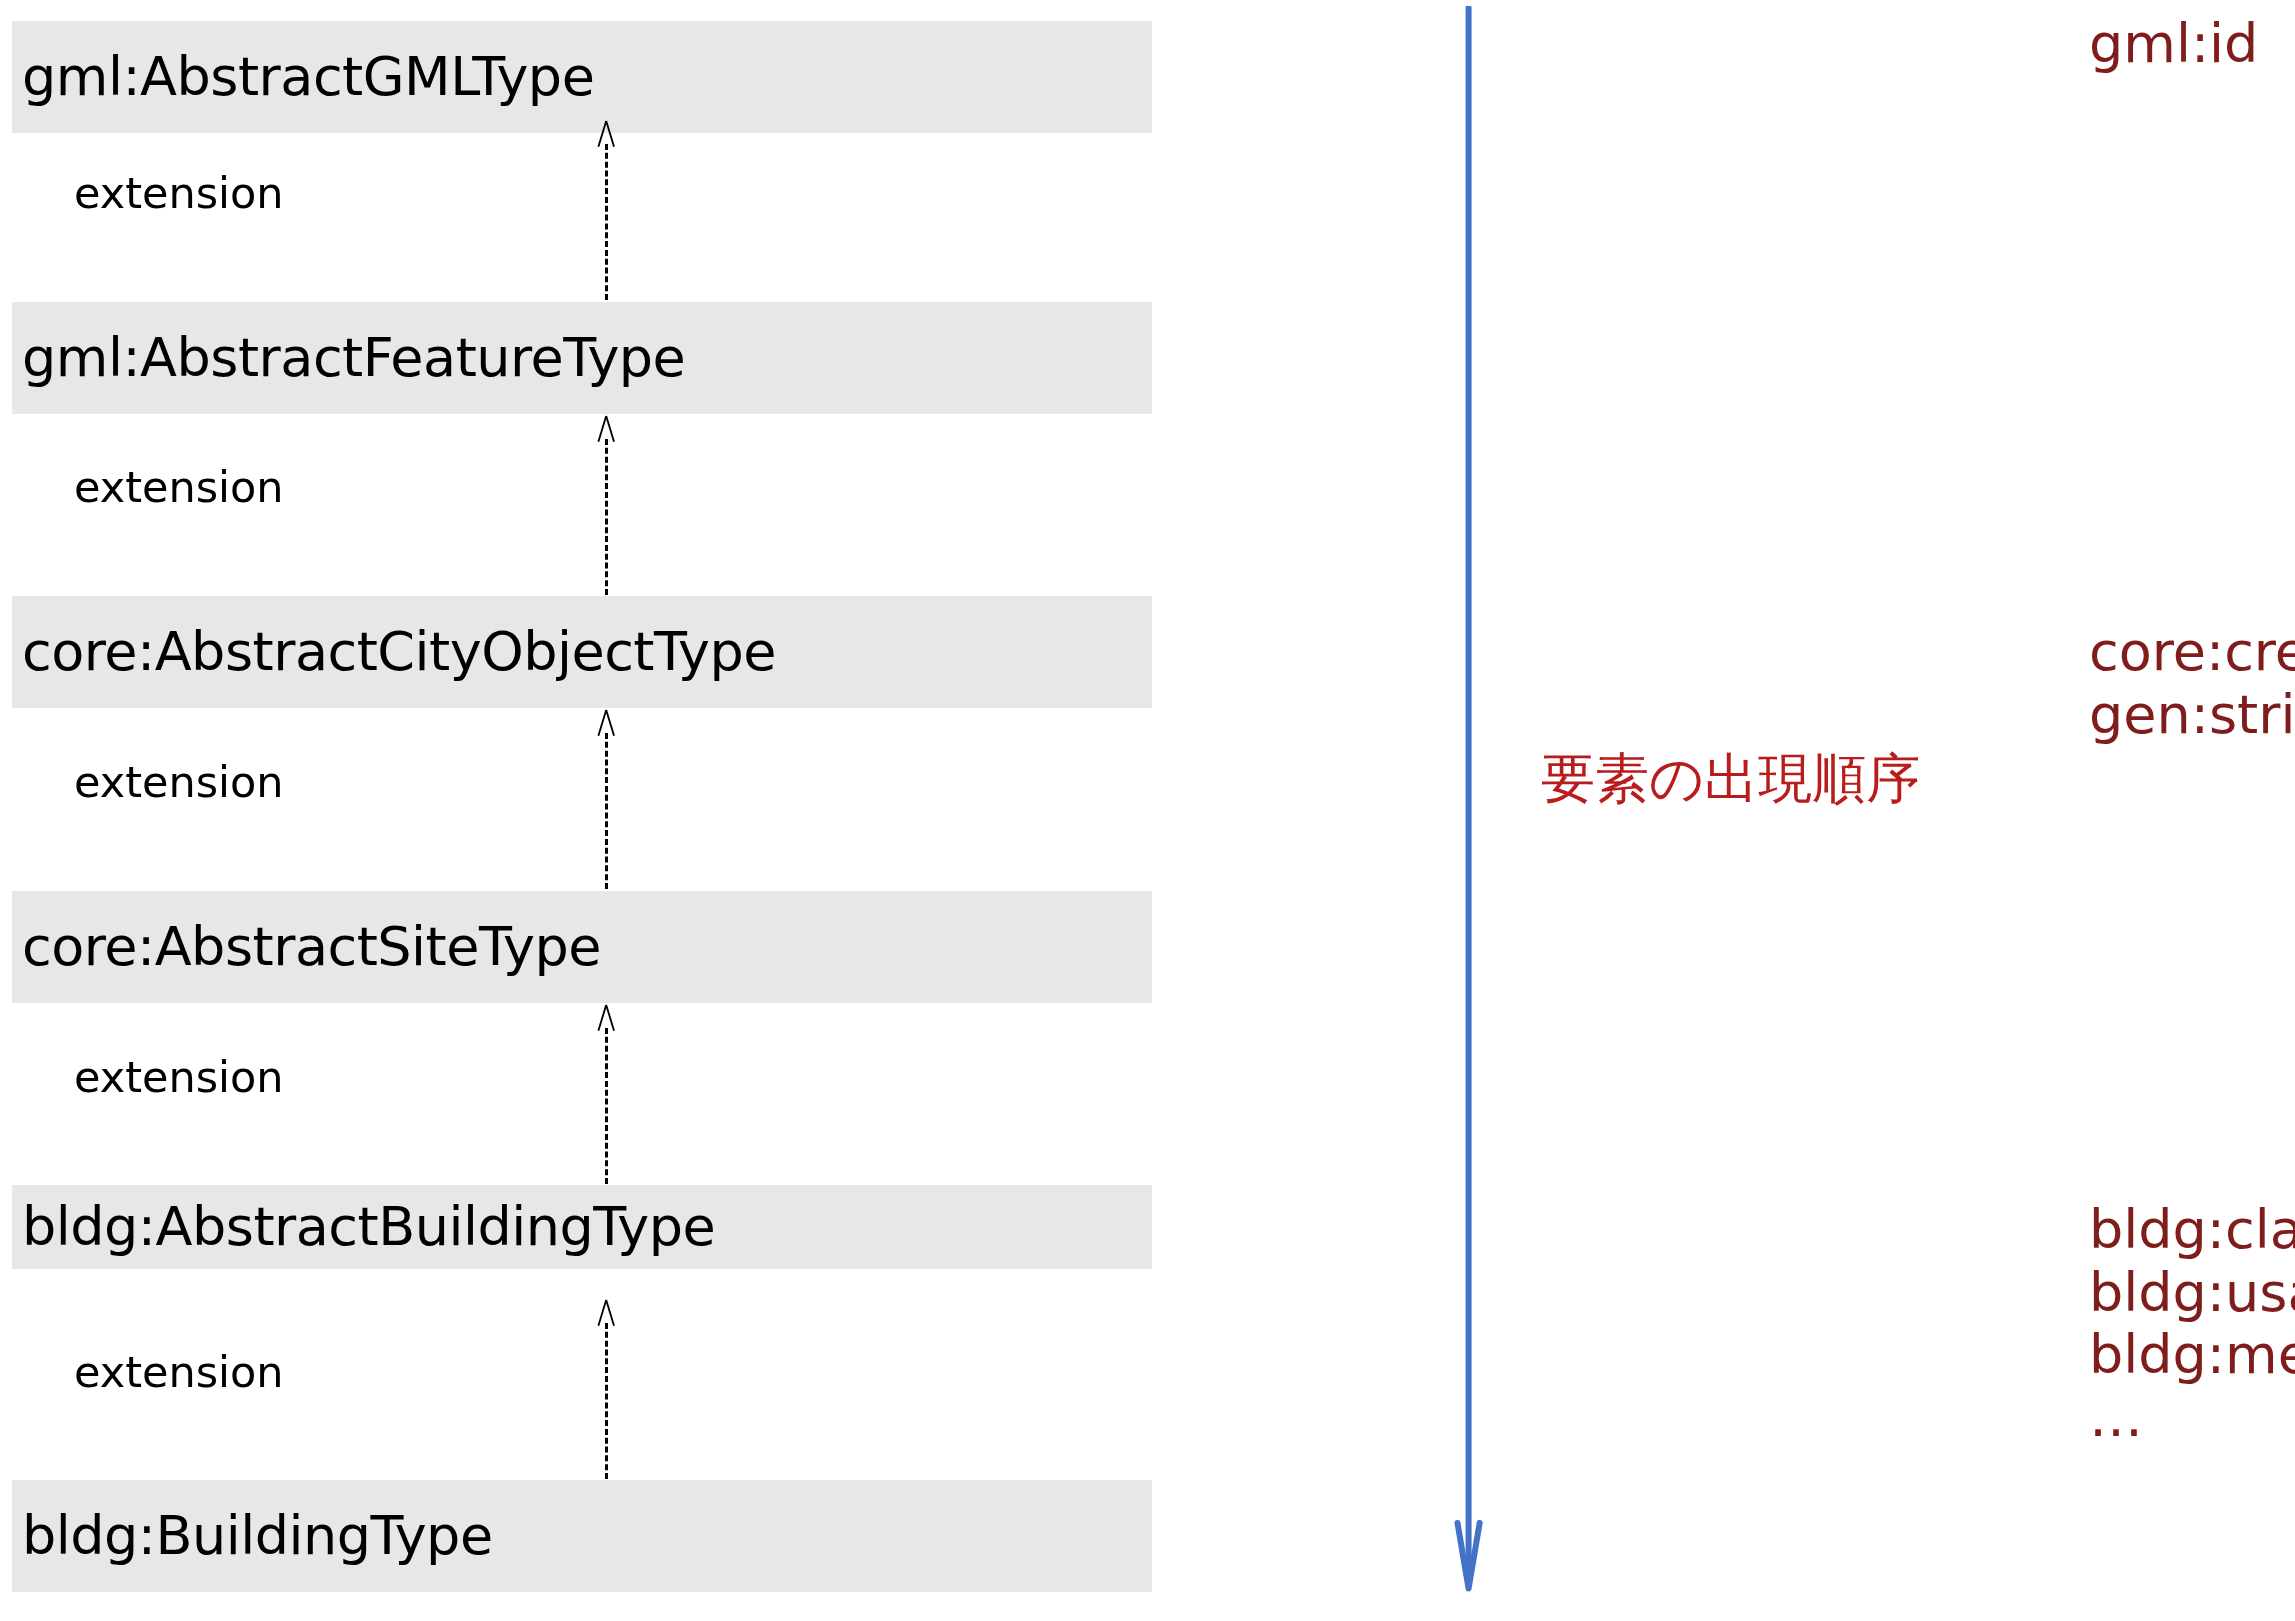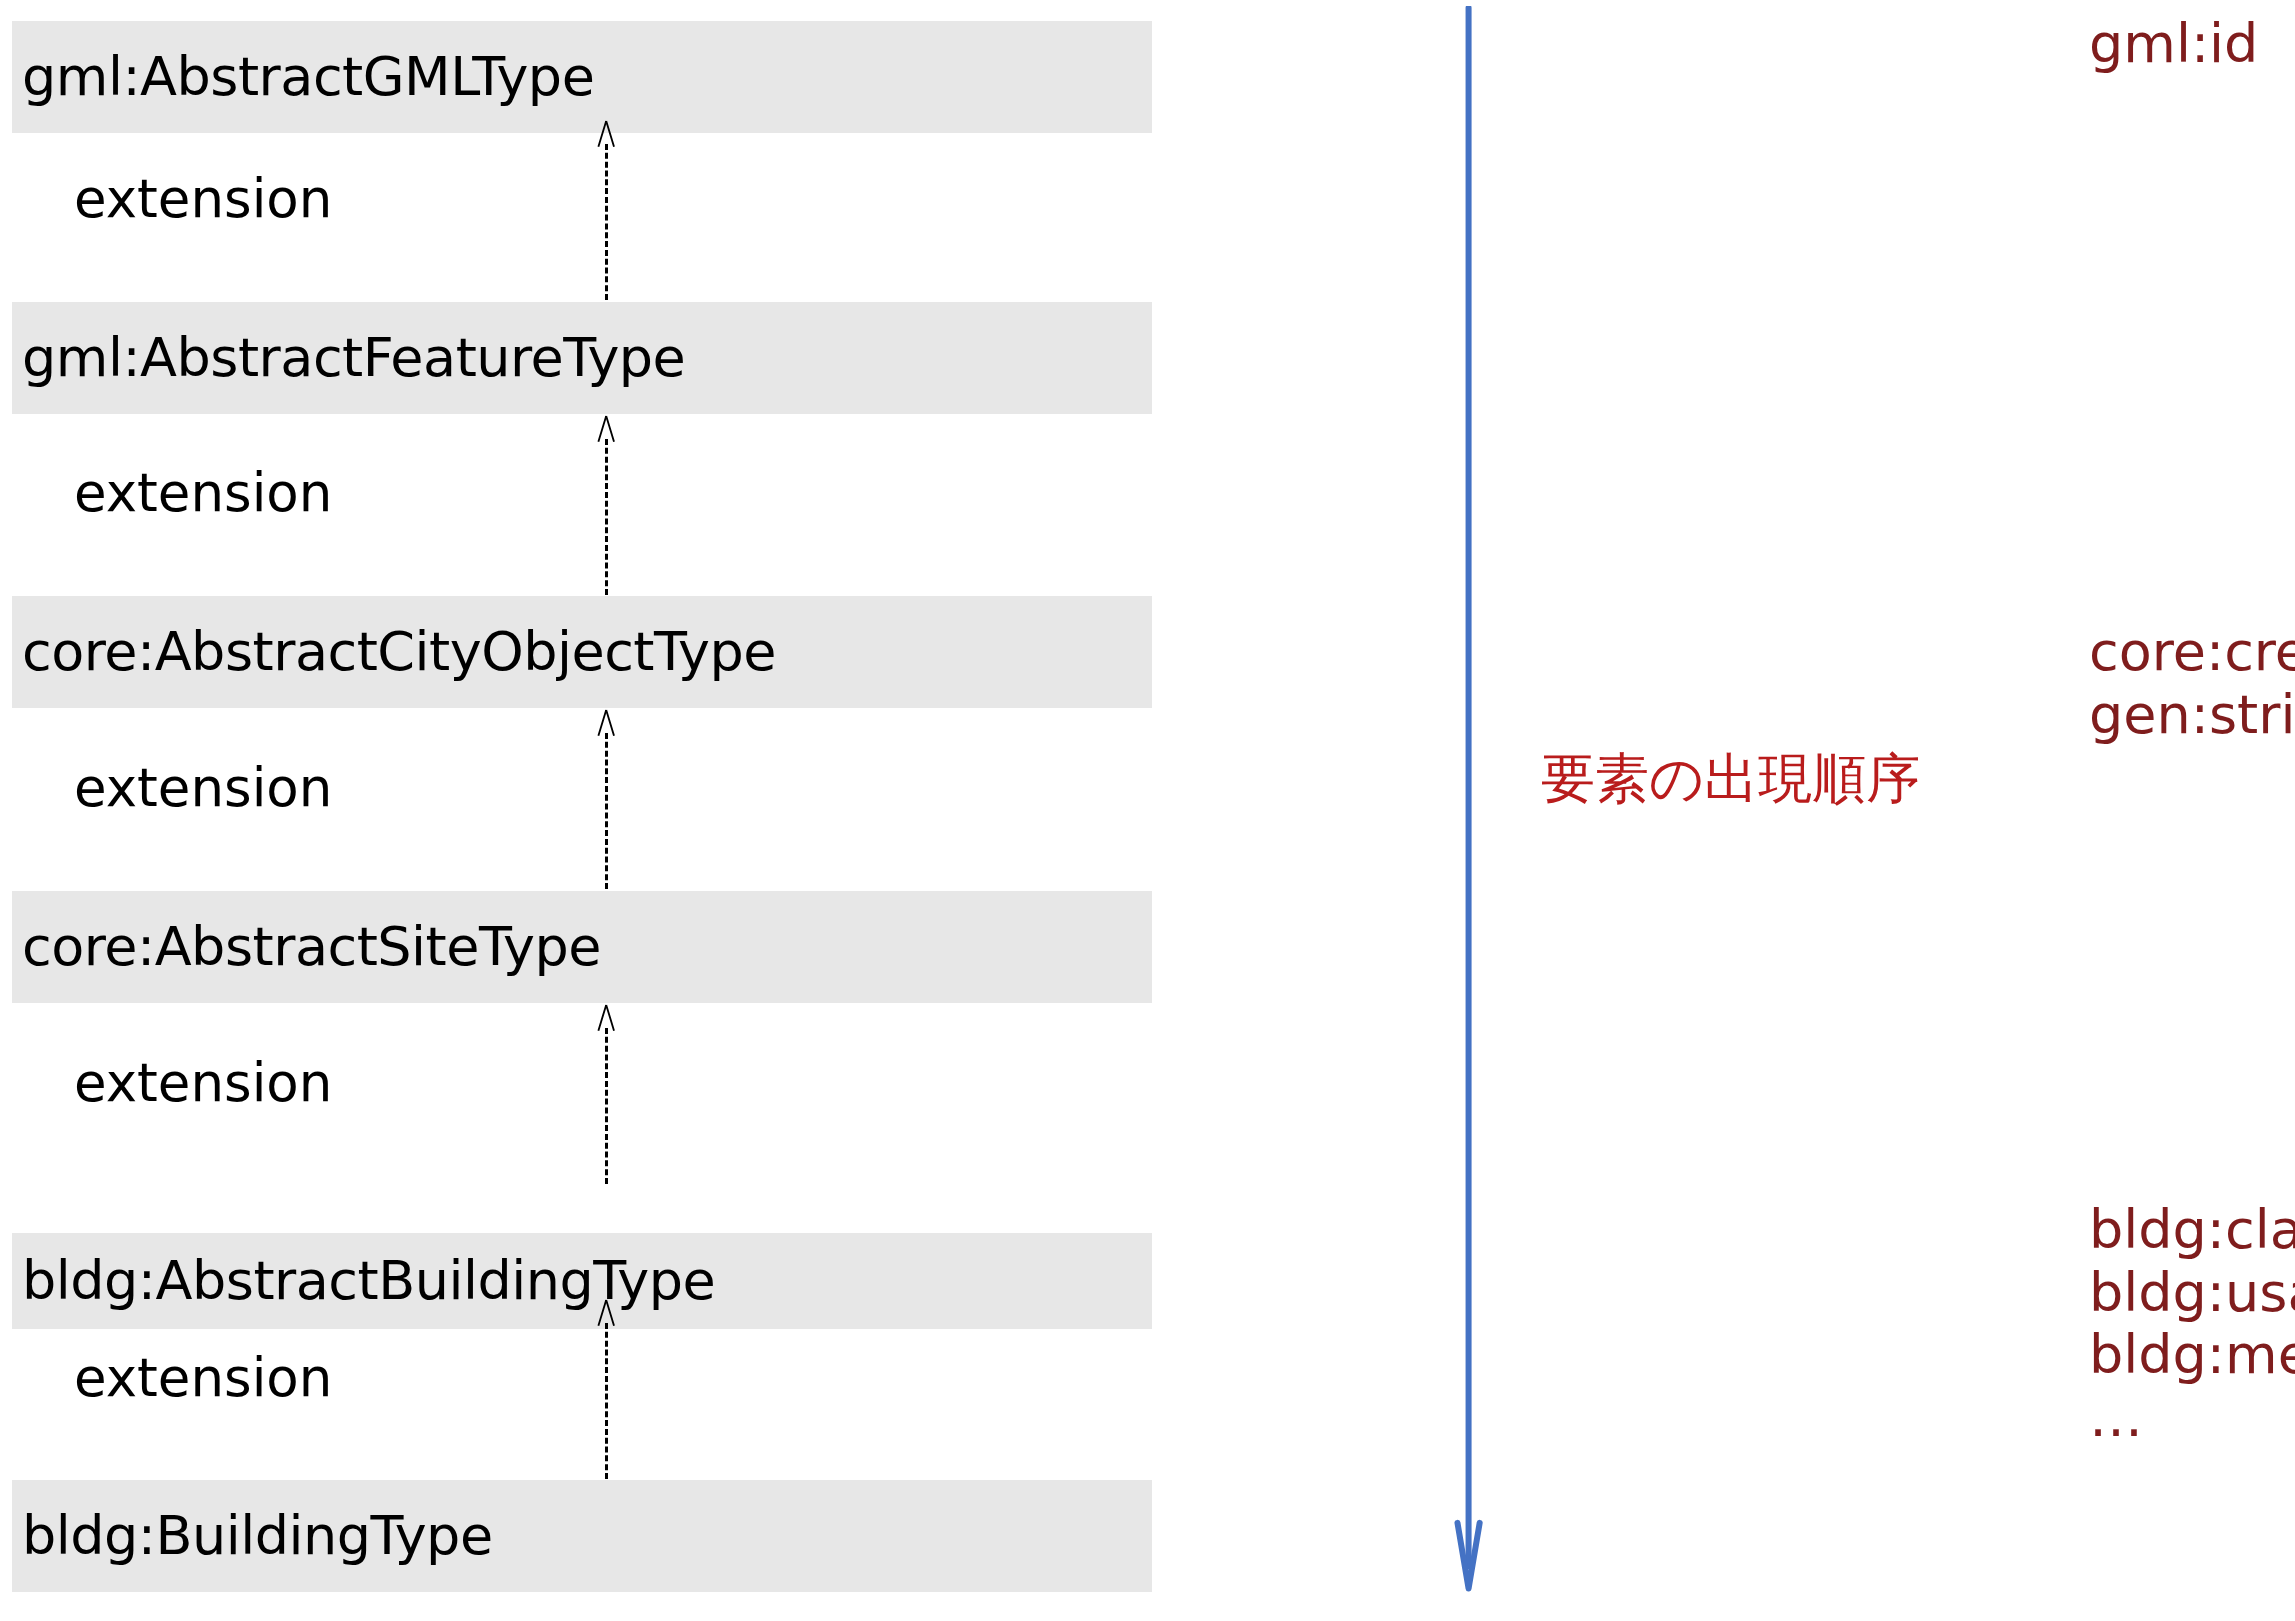--- a/index.html
+++ b/index.html
@@ -34,21 +34,21 @@
     font-size: 54px;
     line-height: 1.0;
     color: #000000;
     white-space: nowrap;
     letter-spacing: -0.5px;
   }
 
   
   .ext-label {
     position: absolute;
-    font-size: 53px;
+    font-size: 43px;
     line-height: 1.0;
     color: #000000;
     white-space: nowrap;
   }
 
   
   .gen-arrow {
     position: absolute;
     left: 597px;
     width: 18.4px;
@@ -107,21 +107,21 @@
   </div>
 
   <div class="type-box" style="top:596px;height:112px;">
     <span class="type-label">core:AbstractCityObjectType</span>
   </div>
 
   <div class="type-box" style="top:891px;height:112px;">
     <span class="type-label">core:AbstractSiteType</span>
   </div>
 
-  <div class="type-box" style="top:1185px;height:96px;margin-top:48px;">
+  <div class="type-box" style="top:1185px;height:84px;">
     <span class="type-label">bldg:AbstractBuildingType</span>
   </div>
 
   <div class="type-box" style="top:1480px;height:112px;">
     <span class="type-label">bldg:BuildingType</span>
   </div>
 
   <div class="ext-label" style="left:74px;top:172px;">extension</div>
   <div class="ext-label" style="left:74px;top:466px;">extension</div>
   <div class="ext-label" style="left:74px;top:761px;">extension</div>

